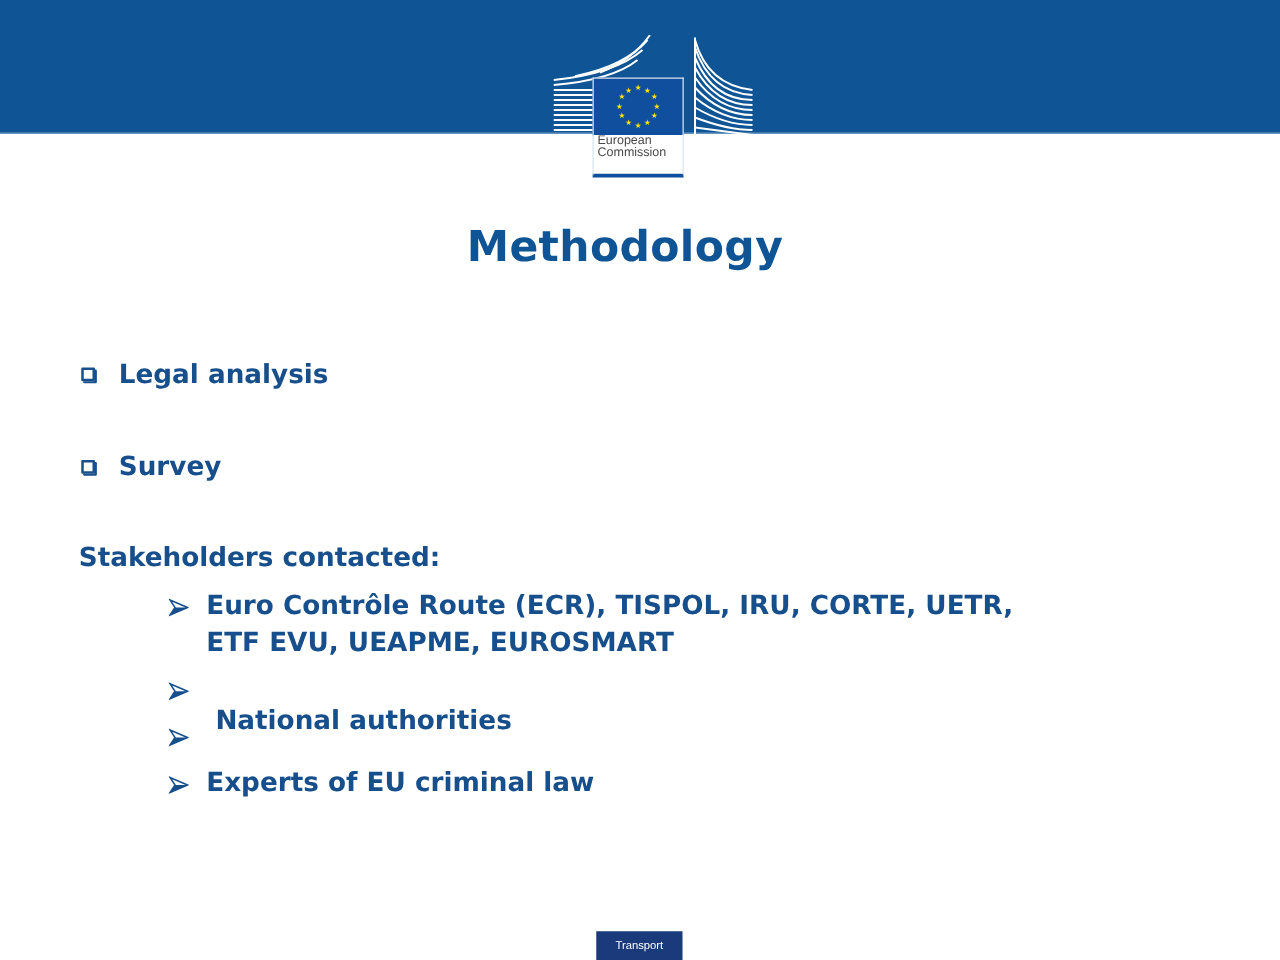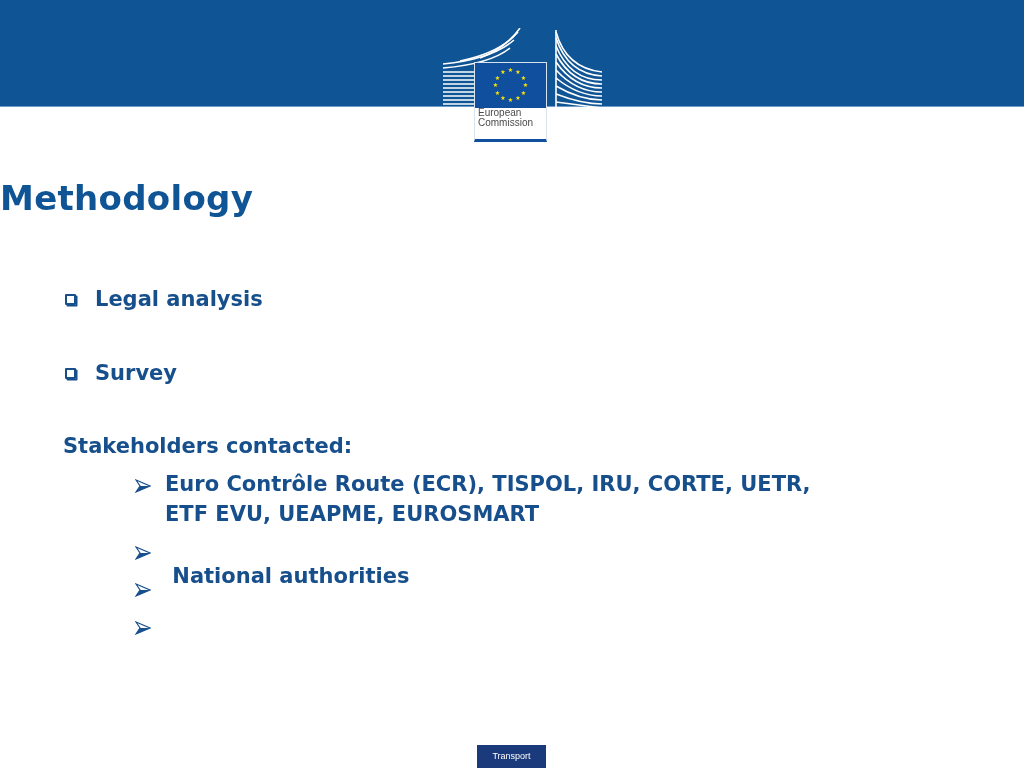--- a/index.html
+++ b/index.html
@@ -63,21 +63,21 @@
       font-family: "Liberation Sans", sans-serif;
       font-size: 10px;
       line-height: 10px;
       color: #4a4a4a;
     }
     .title {
       position: absolute;
       left: 0;
       top: 178px;
       width: 1000px;
-      text-align: left;
+      text-align: center;
       font-family: "DejaVu Sans", sans-serif;
       font-weight: bold;
       font-size: 34px;
       color: #0f5494;
       letter-spacing: 0.3px;
     }
     .text {
       position: absolute;
       font-family: "DejaVu Sans", sans-serif;
       font-weight: bold;
@@ -205,16 +205,17 @@
 
   <svg class="arrow-bullet" style="left:135px; top:582px;" viewBox="0 0 16 16">
     <path d="M1 2 L15 8 L1 14 L5 8 Z" fill="none" stroke="#174f8c" stroke-width="1.2"></path>
     <path d="M5 8 L15 8 L1 14 Z" fill="#174f8c"></path>
   </svg>
 
   <svg class="arrow-bullet" style="left:135px; top:620px;" viewBox="0 0 16 16">
     <path d="M1 2 L15 8 L1 14 L5 8 Z" fill="none" stroke="#174f8c" stroke-width="1.2"></path>
     <path d="M5 8 L15 8 L1 14 Z" fill="#174f8c"></path>
   </svg>
+  <div class="text" style="left:165px; top:614px;">Experts of EU criminal law</div>
 
   <div class="footer-tab">Transport</div>
 
 </div>
 
 </body></html>

